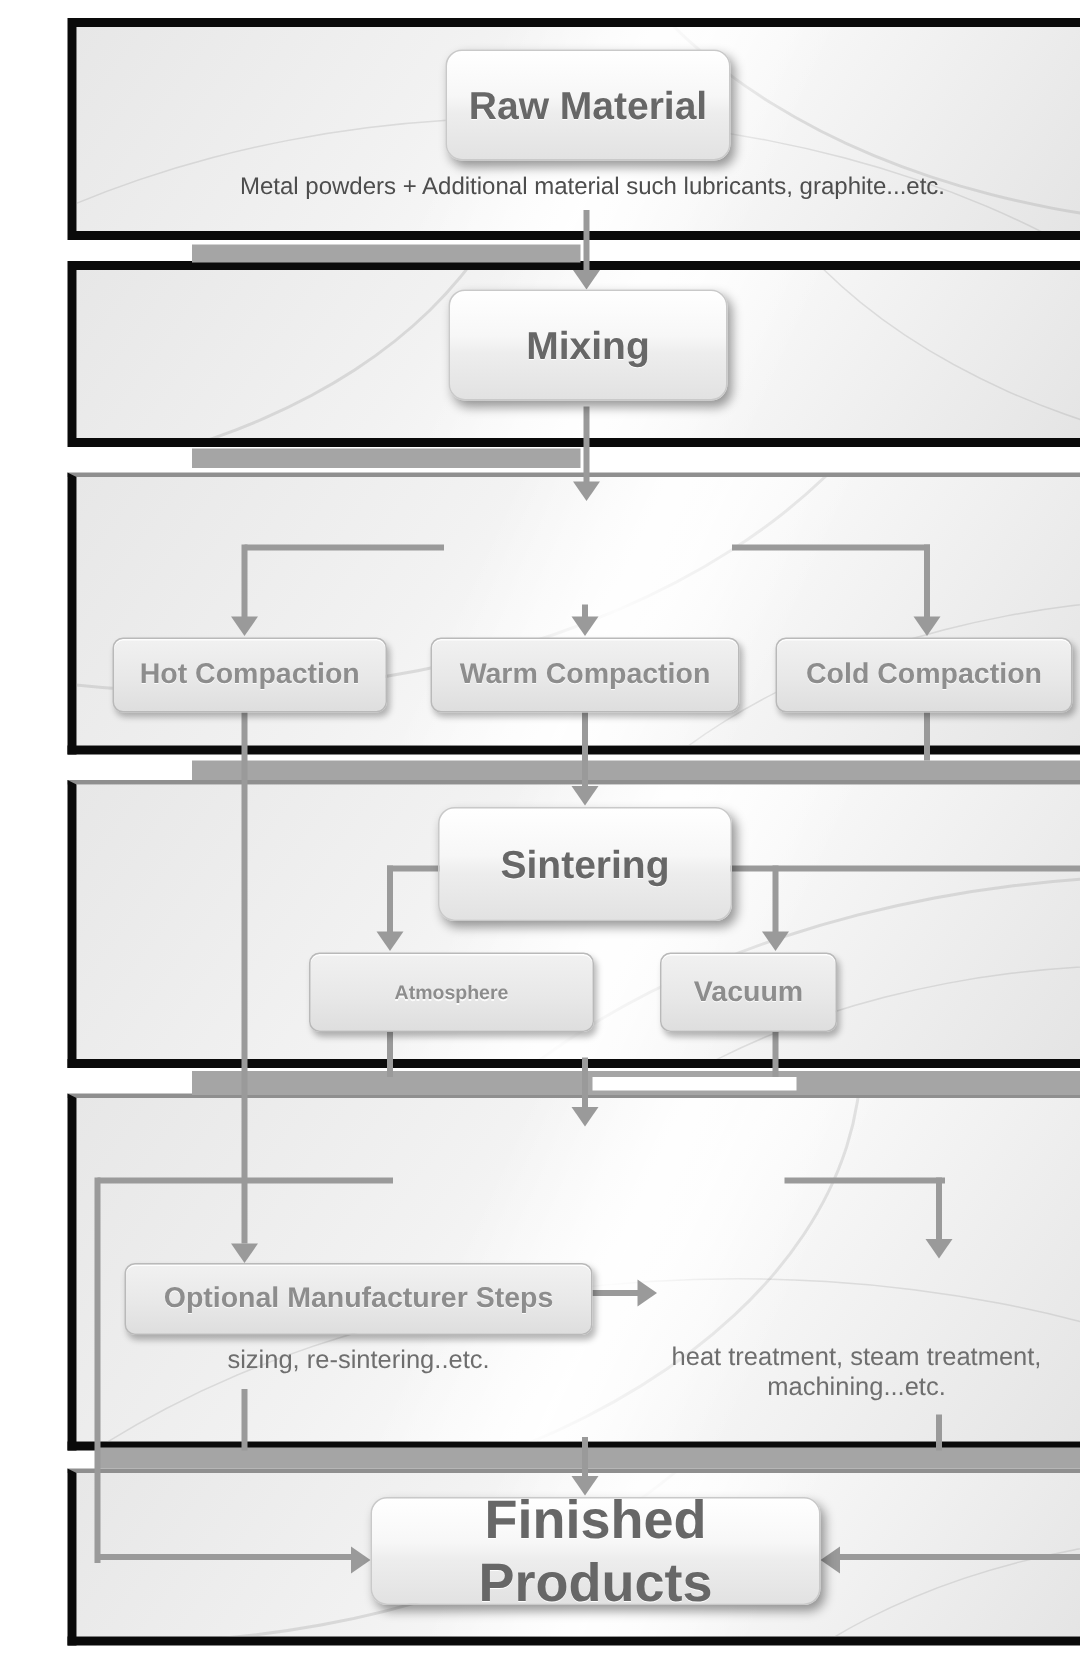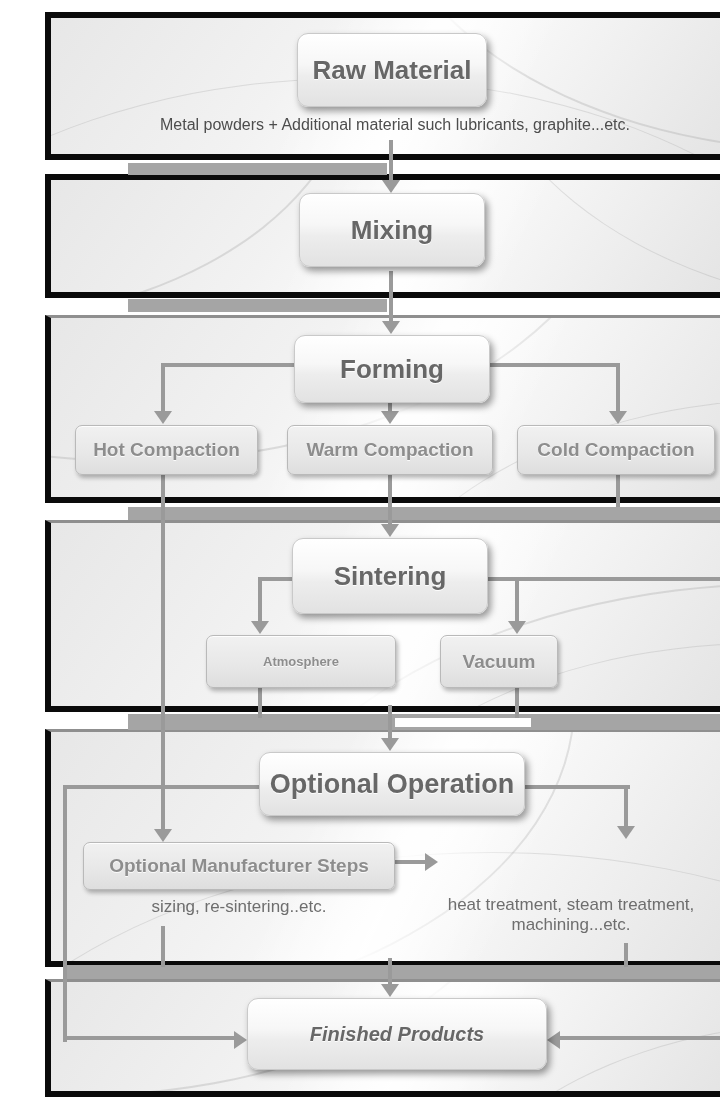--- a/index.html
+++ b/index.html
@@ -162,38 +162,36 @@
 
   <div class="vline" style="left:353px;top:958px;height:27px;"></div>
   <div class="arr arr-down" style="left:346px;top:984px;"></div>
 
   <div class="mainbox" style="left:262px;top:33px;width:190px;height:74px;font-size:26px;">Raw Material</div>
 
   <div class="cap" style="left:40px;top:116px;width:640px;font-size:16px;">Metal powders + Additional material such lubricants, graphite...etc.</div>
 
   <div class="mainbox" style="left:264px;top:193px;width:186px;height:74px;font-size:26px;">Mixing</div>
 
-  <div class="mainbox" style="left:259px;top:335px;width:196px;height:68px;font-size:26px;">Forming</div>
 
   <div class="subbox" style="left:40px;top:425px;width:183px;height:50px;font-size:19px;">Hot Compaction</div>
 
   <div class="subbox" style="left:252px;top:425px;width:206px;height:50px;font-size:19px;">Warm Compaction</div>
 
   <div class="subbox" style="left:482px;top:425px;width:198px;height:50px;font-size:19px;">Cold Compaction</div>
 
   <div class="mainbox" style="left:257px;top:538px;width:196px;height:76px;font-size:26px;">Sintering</div>
 
   <div class="subbox" style="left:171px;top:635px;width:190px;height:53px;font-size:13px;">Atmosphere</div>
 
   <div class="subbox" style="left:405px;top:635px;width:118px;height:53px;font-size:19px;">Vacuum</div>
 
-  <div class="mainbox" style="left:224px;top:752px;width:266px;height:64px;font-size:27px;">Optional Operation</div>
 
   <div class="subbox" style="left:48px;top:842px;width:312px;height:48px;font-size:19px;">Optional Manufacturer Steps</div>
 
 
   <div class="cap sub" style="left:48px;top:897px;width:312px;font-size:17px;">sizing, re-sintering..etc.</div>
 
   <div class="cap sub" style="left:392px;top:895px;width:288px;font-size:17px;line-height:1.2;">heat treatment, steam treatment, machining...etc.</div>
 
-  <div class="mainbox" style="left:212px;top:998px;width:300px;height:72px;font-size:20px;font-style:italic;">Finished Products</div>
+  <div class="mainbox" style="left:212px;top:998px;width:300px;height:72px;font-size:36px;">Finished Products</div>
 
 </div>
 
 </body></html>

